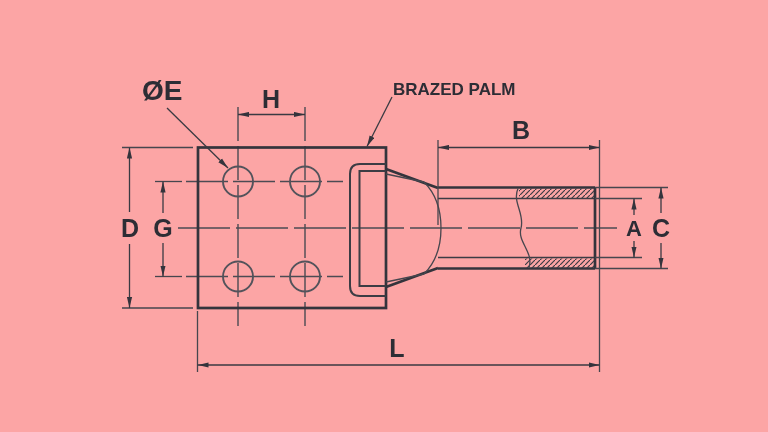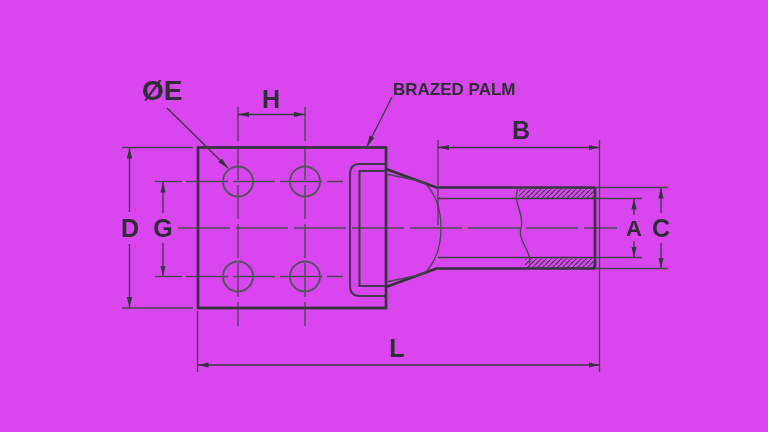--- a/index.html
+++ b/index.html
@@ -7,21 +7,21 @@
     padding: 0;
     background: #ffffff;
     width: 768px;
     height: 432px;
     overflow: hidden;
   }
   .stage {
     position: relative;
     width: 768px;
     height: 432px;
-    background: #d946ef;
+    background: #fca5a5;
   }
   svg { display: block; }
   .dim-text {
     font-family: "Liberation Sans", sans-serif;
     font-weight: 700;
     fill: #2d2d35;
     letter-spacing: 0px;
   }
   .lbl-big   { font-size: 25px; }
   .lbl-oe    { font-size: 28px; }

